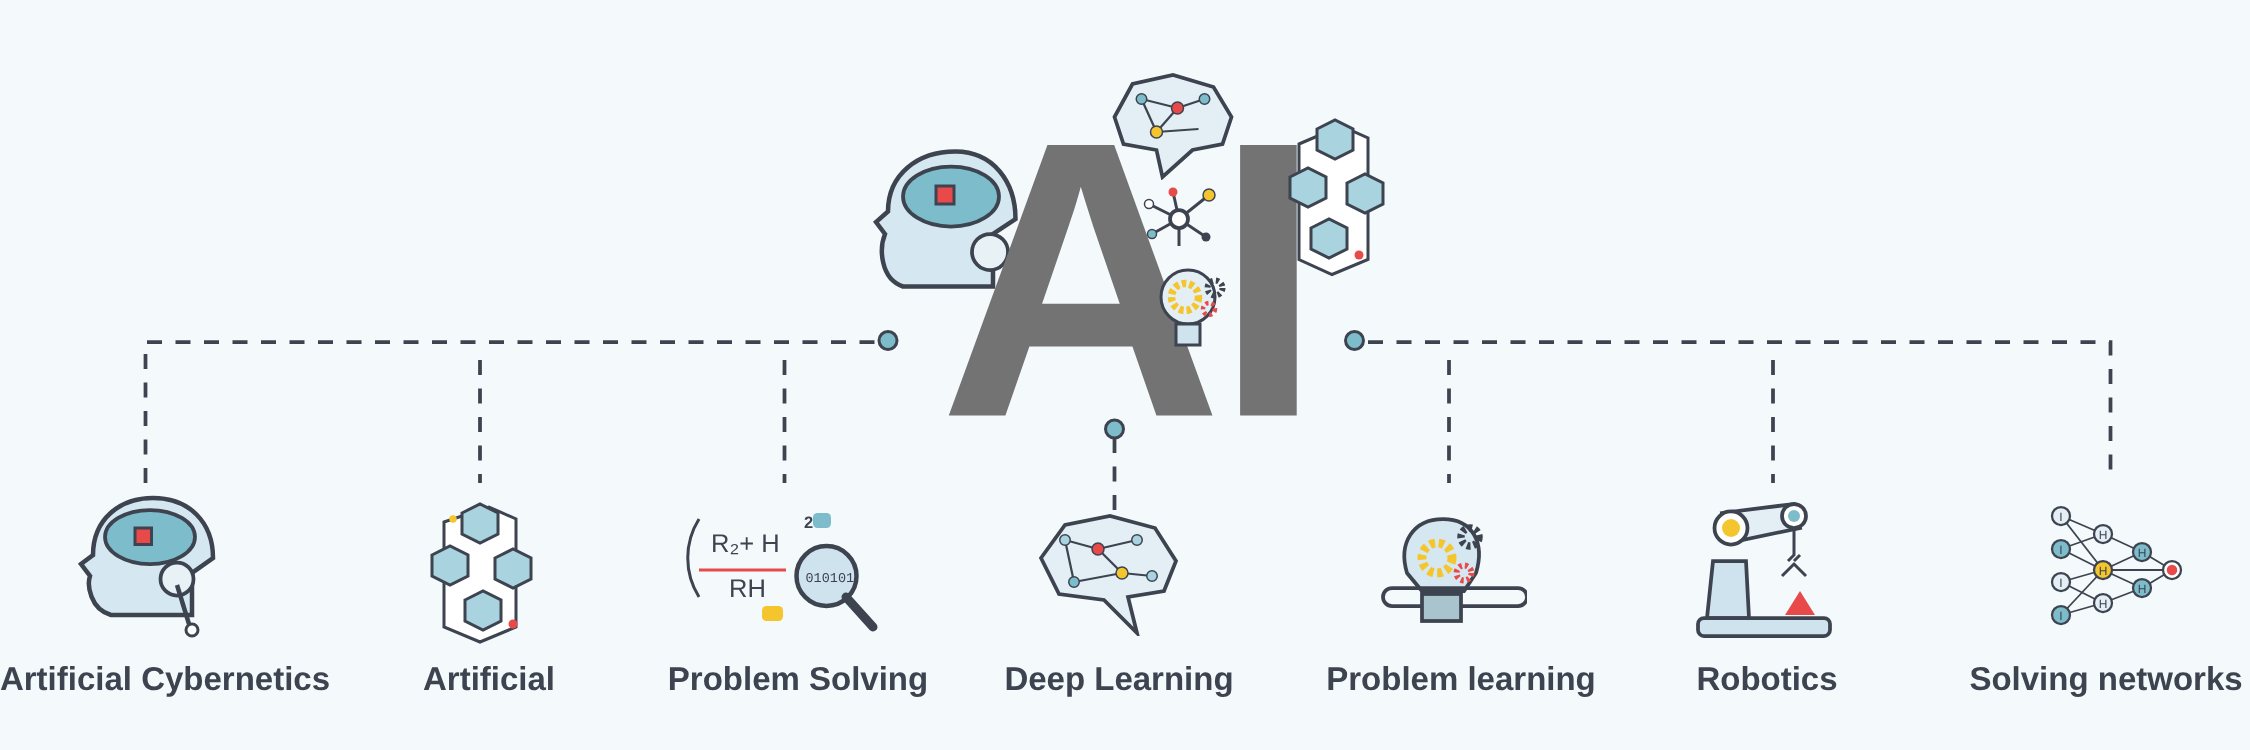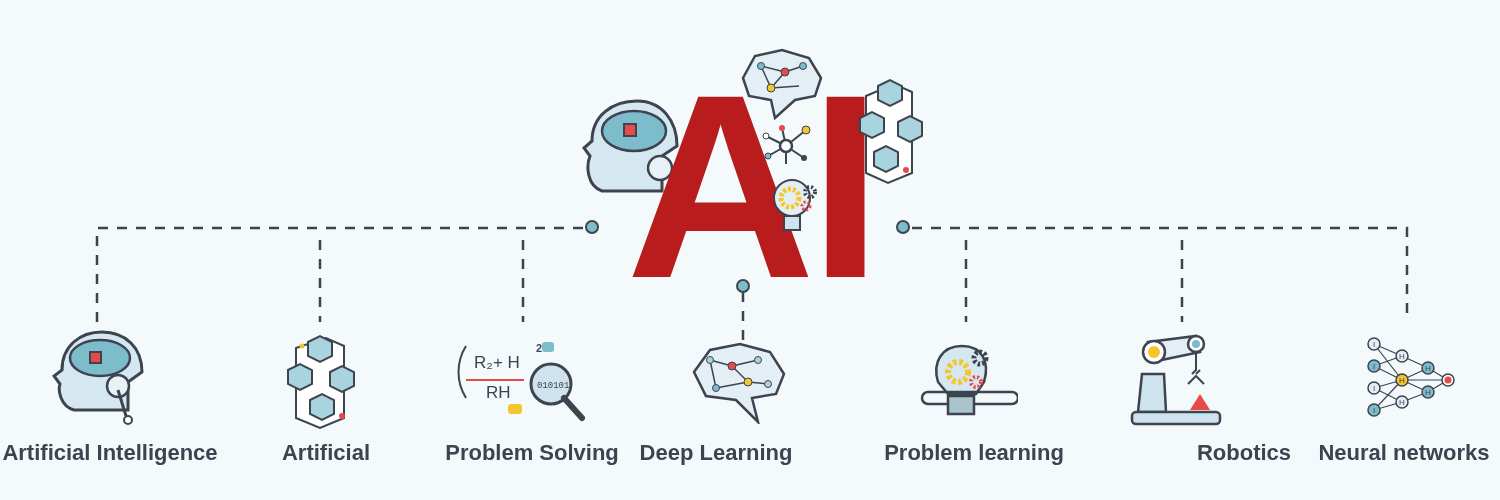--- a/index.html
+++ b/index.html
@@ -1,19 +1,19 @@
 <!DOCTYPE html>
 <html><head>
 <meta charset="utf-8">
 <style>
   html,body{margin:0;padding:0;}
   body{width:1500px;height:500px;background:#f4f9fc;position:relative;overflow:hidden;font-family:"Liberation Sans",sans-serif;}
   .layer{position:absolute;left:0;top:0;}
   .label{position:absolute;top:440px;font-weight:bold;color:#3d4450;font-size:22px;white-space:nowrap;transform:translateX(-50%);}
-  .big-ai{position:absolute;left:626px;top:56px;font-family:"Liberation Sans",sans-serif;font-weight:bold;font-size:262px;line-height:262px;color:#b91c1c;letter-spacing:-6px;}
+  .big-ai{position:absolute;left:626px;top:56px;font-family:"Liberation Sans",sans-serif;font-weight:bold;font-size:262px;line-height:262px;color:#737373;letter-spacing:-6px;}
   .icon{position:absolute;}
 </style>
 </head>
 <body>
 
 <svg class="layer" width="1500" height="500">
   <g stroke="#3d4450" stroke-width="2.5" fill="none" stroke-dasharray="10,9">
     <path d="M97 322 V228 H585"></path>
     <path d="M320 240 V322"></path>
     <path d="M523 240 V322"></path>
@@ -88,21 +88,21 @@
 </svg>
 
 <svg class="icon" style="left:52px;top:328px" width="96" height="100" viewBox="0 0 96 100">
   <path d="M22 82 C8 78 6 62 8 56 L2 48 L10 42 C10 18 28 4 50 4 C74 4 90 20 90 44 L76 54 L76 82 Z" fill="#d5e8f1" stroke="#3d4450" stroke-width="3"></path>
   <ellipse cx="48" cy="30" rx="30" ry="18" fill="#7dbccb" stroke="#3d4450" stroke-width="2.5"></ellipse>
   <rect x="38" y="24" width="11" height="11" fill="#e84a4a" stroke="#3d4450" stroke-width="2"></rect>
   <circle cx="66" cy="58" r="11" fill="#e8f2f6" stroke="#3d4450" stroke-width="2.5"></circle>
   <line x1="66" y1="62" x2="74" y2="88" stroke="#3d4450" stroke-width="3"></line>
     <circle cx="76" cy="92" r="4" fill="#fff" stroke="#3d4450" stroke-width="2"></circle>
 </svg>
-<div class="label" style="left:110px">Artificial Intelligence</div>
+<div class="label" style="left:110px">Artificial Cybernetics</div>
 
 <svg class="icon" style="left:286px;top:334px" width="72" height="96" viewBox="0 0 72 96">
   <path d="M10 14 L40 4 L58 12 L58 84 L34 94 L10 84 Z" fill="#fff" stroke="#3d4450" stroke-width="2"></path>
   <g fill="#a9d3de" stroke="#3d4450" stroke-width="2">
       <path d="M22 8 L34 2 L46 8 L46 22 L34 28 L22 22 Z"></path>
       <path d="M2 36 L14 30 L26 36 L26 50 L14 56 L2 50 Z"></path>
       <path d="M44 38 L56 32 L68 38 L68 52 L56 58 L44 52 Z"></path>
       <path d="M24 66 L36 60 L48 66 L48 80 L36 86 L24 80 Z"></path>
     </g>
   <circle cx="56" cy="82" r="3" fill="#e84a4a"></circle>
@@ -134,21 +134,21 @@
       <line x1="26" y1="46" x2="58" y2="40"></line>
       <line x1="20" y1="18" x2="26" y2="46"></line>
     </g>
   <circle cx="42" cy="24" r="4" fill="#e84a4a" stroke="#3d4450"></circle>
     <circle cx="58" cy="40" r="4" fill="#f5c52e" stroke="#3d4450"></circle>
     <circle cx="20" cy="18" r="3.5" fill="#a9d3de" stroke="#3d4450"></circle>
     <circle cx="68" cy="18" r="3.5" fill="#a9d3de" stroke="#3d4450"></circle>
     <circle cx="26" cy="46" r="3.5" fill="#7dbccb" stroke="#3d4450"></circle>
     <circle cx="78" cy="42" r="3.5" fill="#a9d3de" stroke="#3d4450"></circle>
 </svg>
-<div class="label" style="left:716px">Deep Learning</div>
+<div class="label" style="left:746px">Deep Learning</div>
 
 <svg class="icon" style="left:918px;top:342px" width="100" height="80" viewBox="0 0 100 80">
   <path d="M20 40 C14 20 24 4 44 4 C64 4 72 20 66 40 L58 52 L30 52 Z" fill="#d5e8f1" stroke="#3d4450" stroke-width="2.5"></path>
   <path d="M10 50 H94 A6 6 0 0 1 94 62 H10 A6 6 0 0 1 10 50 Z" fill="none" stroke="#3d4450" stroke-width="2.5"></path>
   <rect x="30" y="54" width="26" height="18" fill="#a9c4cc" stroke="#3d4450" stroke-width="2.5"></rect>
   <circle cx="40" cy="30" r="10" fill="none" stroke="#f5c52e" stroke-width="6" stroke-dasharray="3.5,2.5"></circle>
   <circle cx="62" cy="16" r="6" fill="none" stroke="#3d4450" stroke-width="5" stroke-dasharray="2.5,2"></circle>
   <circle cx="58" cy="40" r="5" fill="none" stroke="#e84a4a" stroke-width="4" stroke-dasharray="2,2"></circle>
 </svg>
 <div class="label" style="left:974px">Problem learning</div>
@@ -158,21 +158,21 @@
   <circle cx="24" cy="18" r="11" fill="#fff" stroke="#3d4450" stroke-width="2.5"></circle>
     <circle cx="24" cy="18" r="6" fill="#f5c52e"></circle>
   <circle cx="66" cy="10" r="8" fill="#fff" stroke="#3d4450" stroke-width="2.5"></circle>
     <circle cx="66" cy="10" r="4" fill="#7dbccb"></circle>
   <path d="M66 18 V36 L62 40 M70 36 L66 40" stroke="#3d4450" stroke-width="2" fill="none"></path>
   <path d="M58 50 L66 42 L74 50" stroke="#3d4450" stroke-width="2" fill="none"></path>
   <path d="M12 40 H34 L36 78 H8 Z" fill="#cfe3ee" stroke="#3d4450" stroke-width="2.5"></path>
   <path d="M60 76 L70 60 L80 76 Z" fill="#e84a4a"></path>
   <rect x="2" y="78" width="88" height="12" rx="4" fill="#cfe3ee" stroke="#3d4450" stroke-width="2.5"></rect>
 </svg>
-<div class="label" style="left:1244px">Robotics</div>
+<div class="label" style="left:1178px">Robotics</div>
 
 <svg class="icon" style="left:1364px;top:336px" width="92" height="86" viewBox="0 0 92 86">
   <g stroke="#3d4450" stroke-width="1.2">
     <line x1="10" y1="8" x2="38" y2="20"></line>
       <line x1="10" y1="30" x2="38" y2="20"></line>
       <line x1="10" y1="30" x2="38" y2="44"></line>
       <line x1="10" y1="52" x2="38" y2="44"></line>
       <line x1="10" y1="52" x2="38" y2="66"></line>
       <line x1="10" y1="74" x2="38" y2="66"></line>
       <line x1="10" y1="8" x2="38" y2="44"></line>
@@ -203,13 +203,13 @@
       <text x="10" y="33">I</text>
       <text x="10" y="55">I</text>
       <text x="10" y="77">I</text>
     <text x="38" y="23">H</text>
       <text x="38" y="47">H</text>
       <text x="38" y="69">H</text>
     <text x="64" y="35">H</text>
       <text x="64" y="59">H</text>
   </g>
 </svg>
-<div class="label" style="left:1404px">Neural networks</div>
+<div class="label" style="left:1404px">Solving networks</div>
 
 </body></html>

